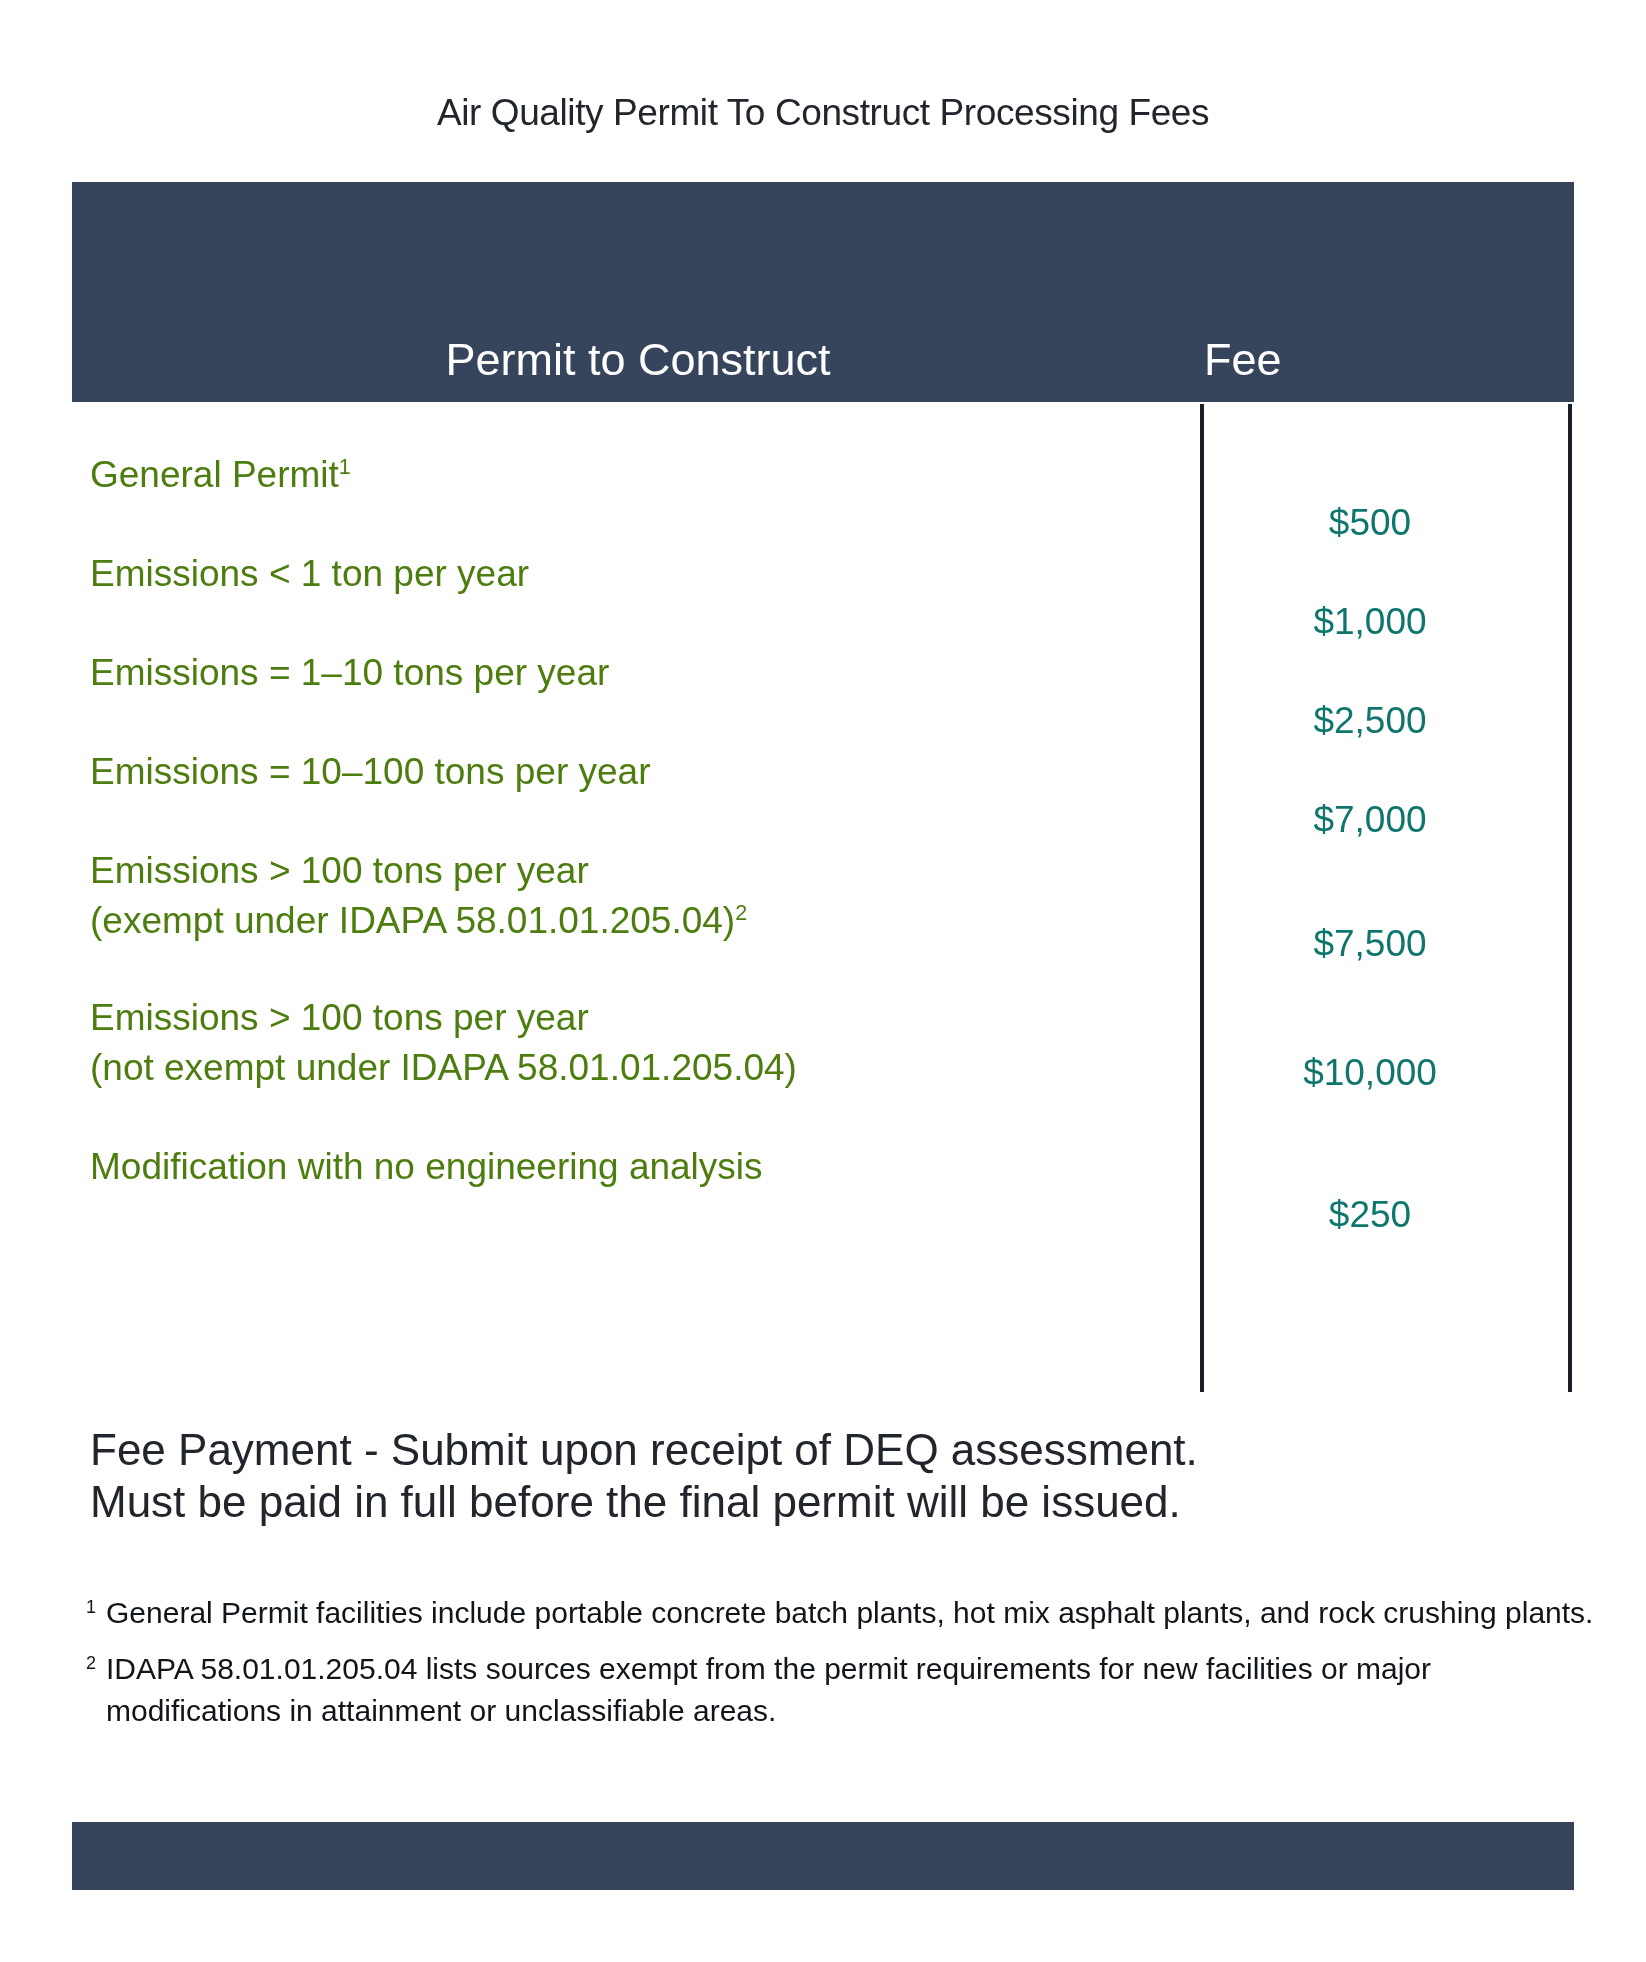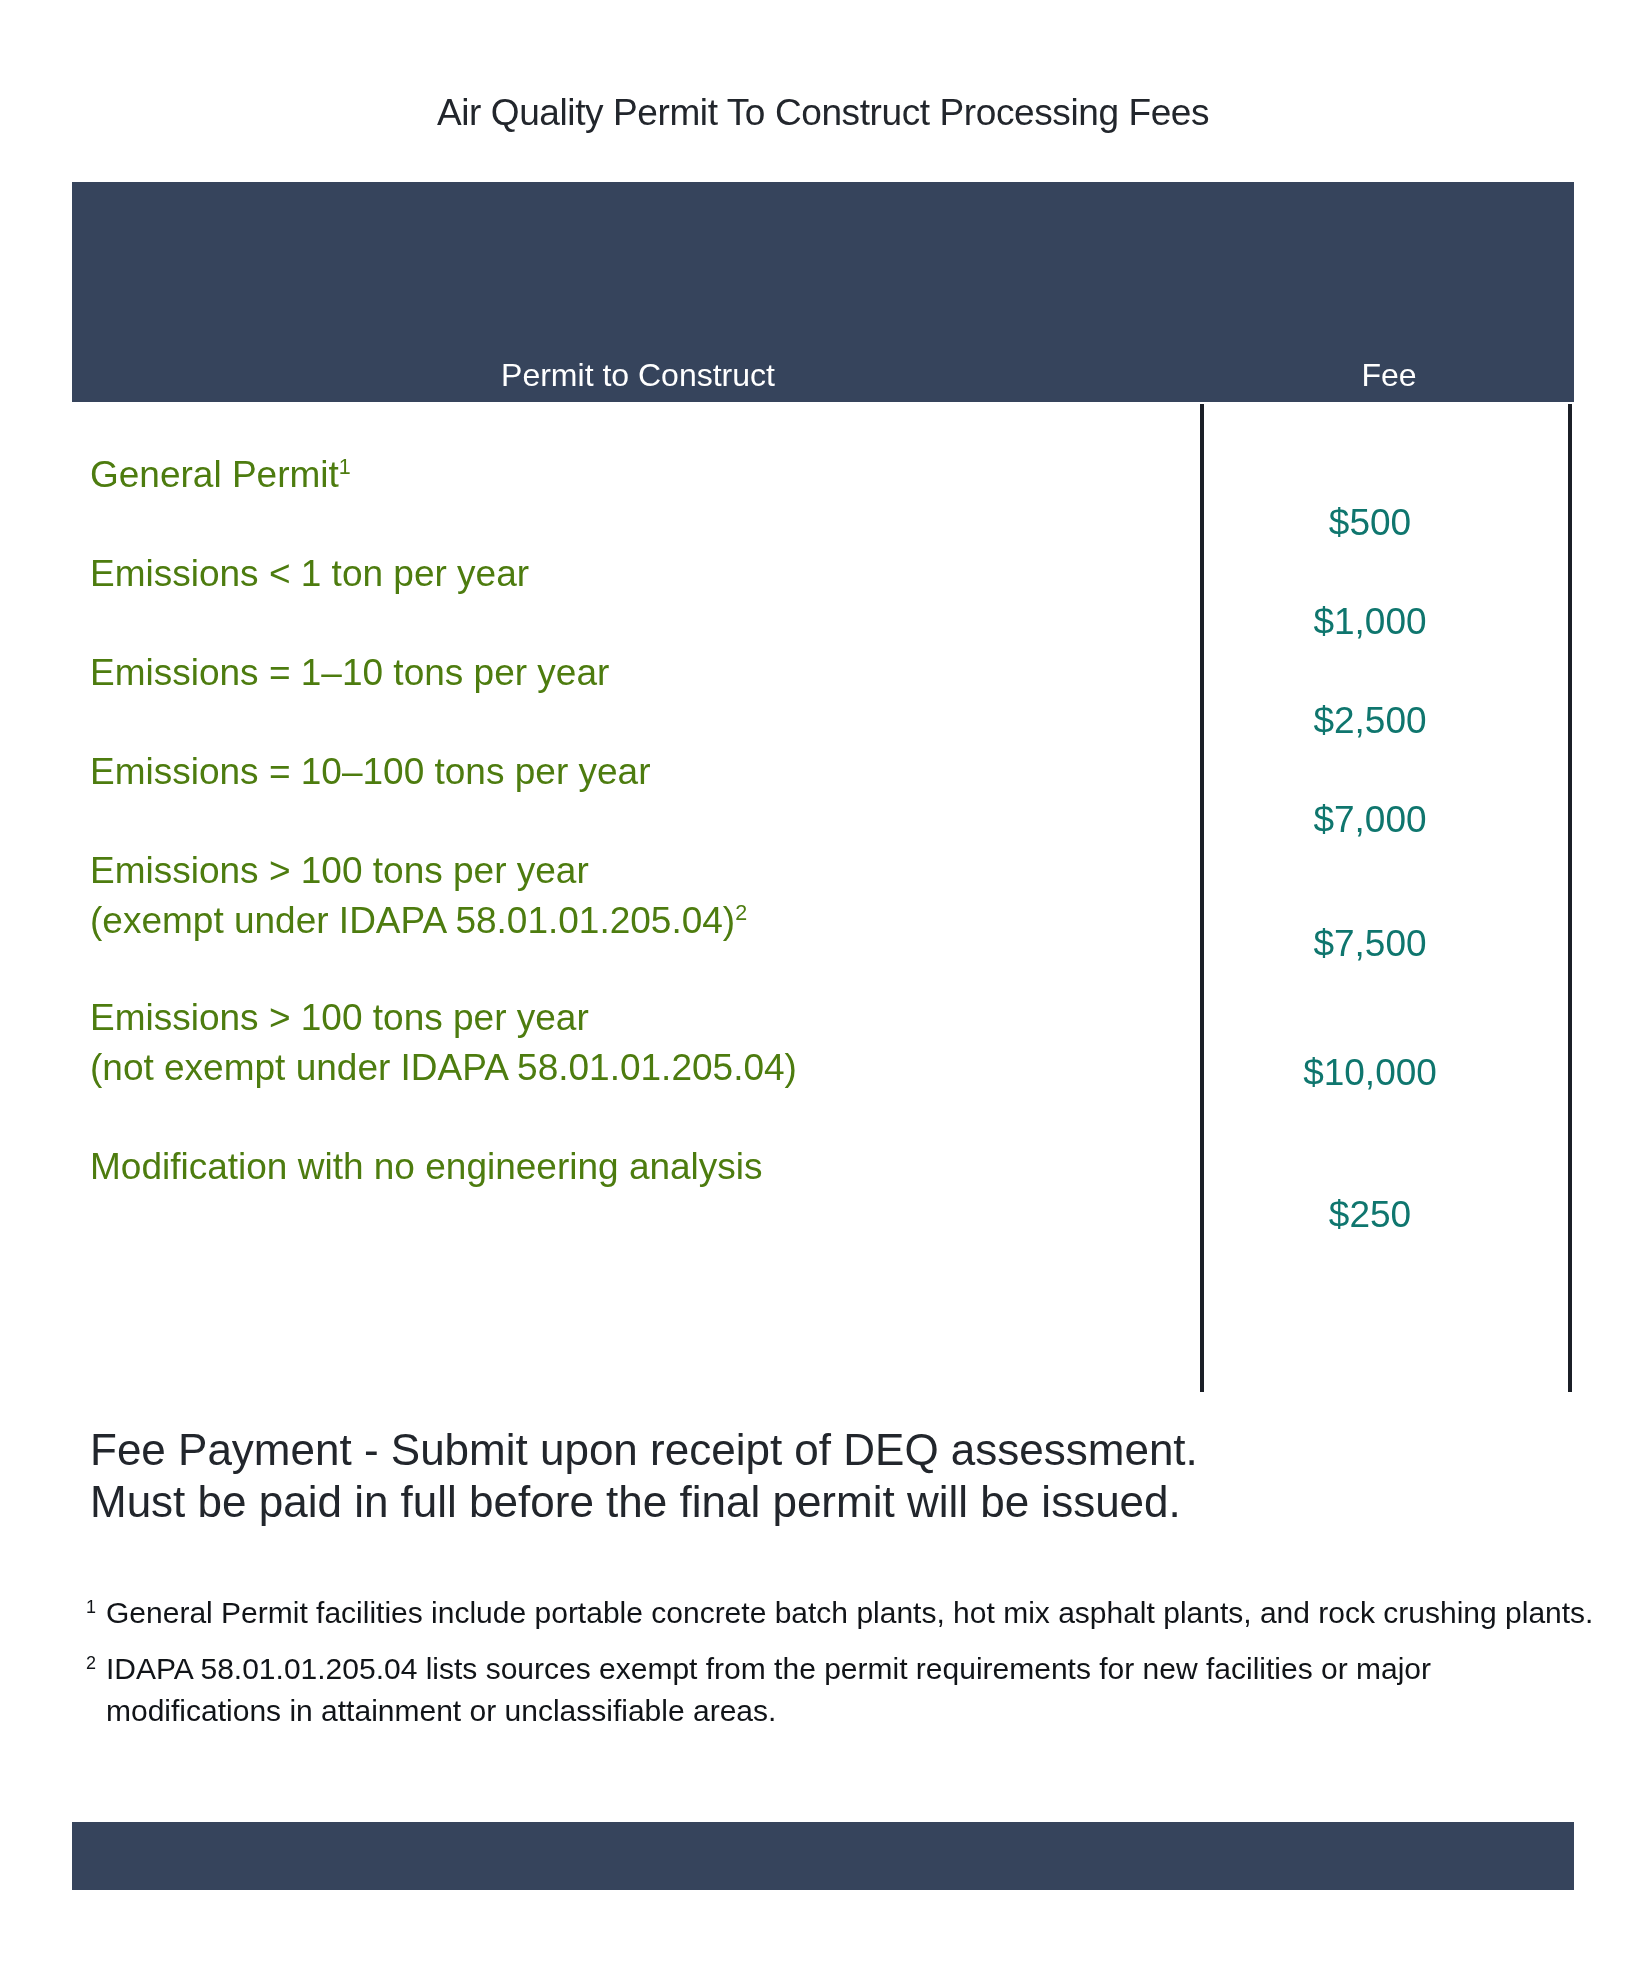--- a/index.html
+++ b/index.html
@@ -34,35 +34,34 @@
   .table-head {
     position: absolute;
     left: 72px;
     top: 182px;
     width: 1502px;
     height: 220px;
     background: #36445c;
   }
   .head-cell {
     position: absolute;
-    bottom: 8px;
+    bottom: 16px;
     color: #ffffff;
-    font-size: 32px;
+    font-size: 45px;
     font-weight: 400;
     white-space: nowrap;
   }
   .head-cell-permit {
     left: 0;
     width: 1132px;
     text-align: center;
   }
   .head-cell-fee {
     left: 1132px;
     width: 370px;
-    text-align: center;
   }
 
   
   .table-body {
     position: absolute;
     left: 72px;
     top: 404px;
     width: 1502px;
     height: 988px;
   }

